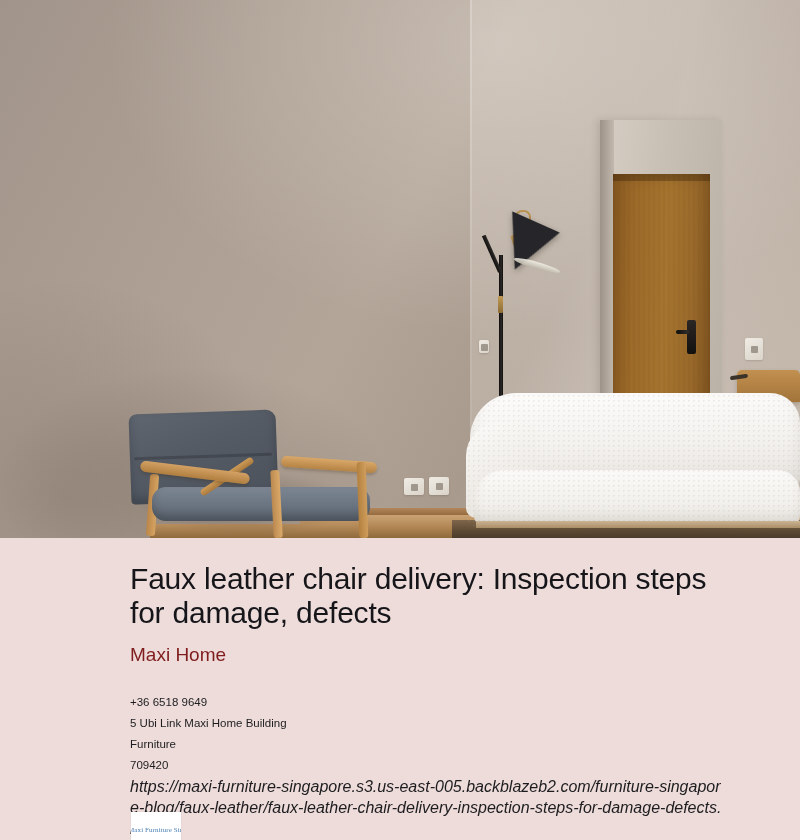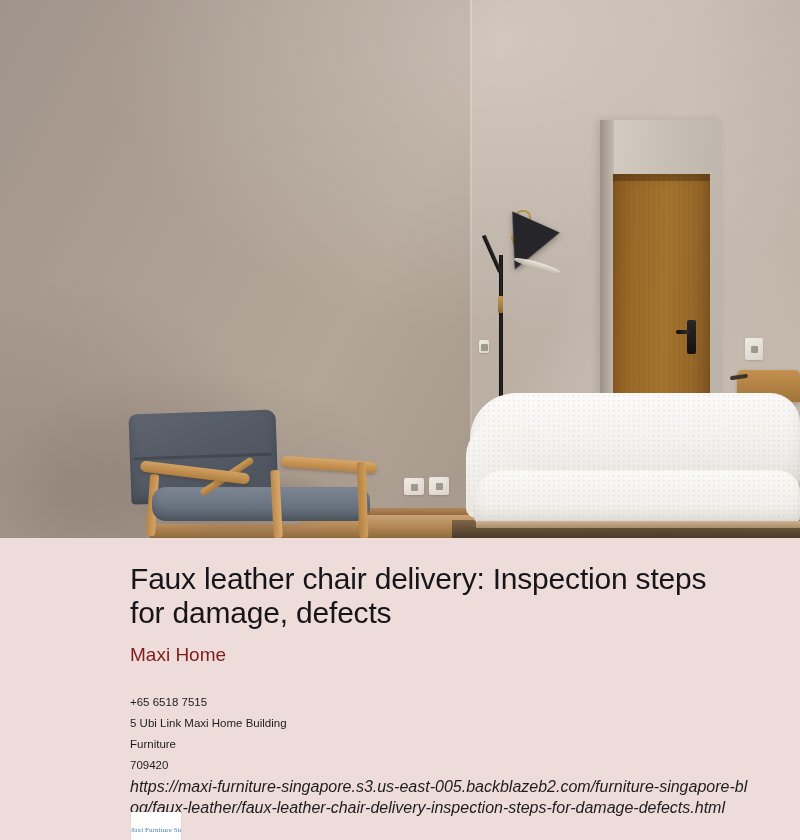--- a/index.html
+++ b/index.html
@@ -135,21 +135,21 @@
     background:linear-gradient(180deg,#cbb393,#a98d67);}
 
   
   .wchair{position:absolute;left:737px;top:370px;width:63px;height:32px;border-radius:5px 5px 0 0;
     background:linear-gradient(180deg,#c2904f,#a2743a);box-shadow:0 2px 4px rgba(60,40,16,.22);}
   .wchair-lip{position:absolute;left:730px;top:375px;width:18px;height:4px;border-radius:2px;
     background:#3b332a;transform:rotate(-9deg);}
 
   
   .content{position:absolute;left:0;top:538px;width:800px;height:302px;background:#eedcda;}
-  .inner{padding:24px 52px 0 130px;}
+  .inner{padding:24px 73px 0 130px;}
   .title{
     font-size:30px;line-height:34px;color:#16161a;font-weight:400;
     letter-spacing:-.2px;margin:0 0 14px 0;
   }
   .brand{font-size:19px;line-height:22px;color:#7f1d1d;margin:0 0 26px 0;font-weight:400;}
   .meta{font-size:11.5px;line-height:21px;color:#1d1d20;}
   .meta div{white-space:nowrap;}
   .url{font-size:16px;line-height:21px;color:#1d1d20;word-break:break-all;white-space:normal;
     max-width:660px;font-style:italic;}
   .logo-card{position:absolute;left:131px;top:812px;width:50px;height:40px;background:#fff;
@@ -225,21 +225,21 @@
     <div class="sofa-seat"></div>
     <div class="sofa-tex"></div>
     <div class="sofa-base"></div>
   </div>
 
   <div class="content">
     <div class="inner">
       <h1 class="title">Faux leather chair delivery: Inspection steps for damage, defects</h1>
       <div class="brand">Maxi Home</div>
       <div class="meta">
-        <div>+65 6518 7515</div>
+        <div>+36 6518 9649</div>
         <div>5 Ubi Link Maxi Home Building</div>
         <div>Furniture</div>
         <div>709420</div>
       </div>
       <div class="url">https://maxi-furniture-singapore.s3.us-east-005.backblazeb2.com/furniture-singapore-blog/faux-leather/faux-leather-chair-delivery-inspection-steps-for-damage-defects.html</div>
     </div>
   </div>
 
   <div class="logo-card">
     <div class="logo-text">Maxi Furniture Singapore</div>

